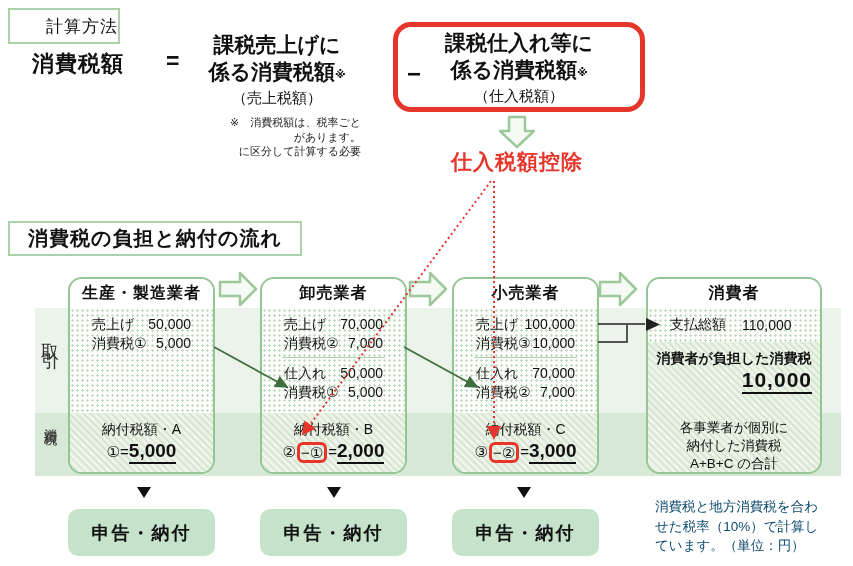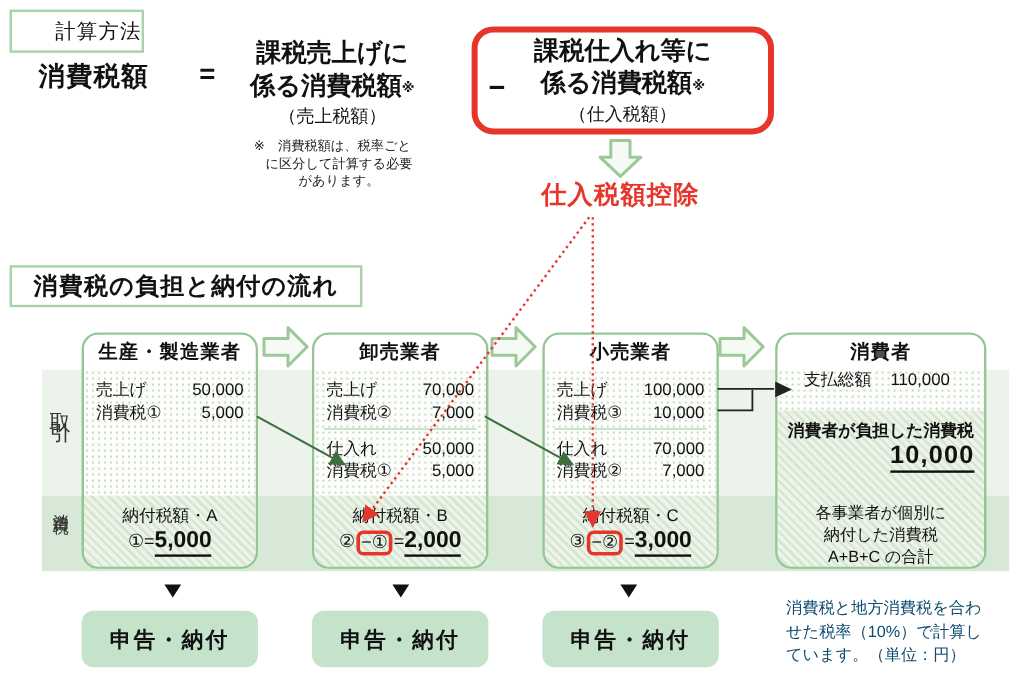--- a/index.html
+++ b/index.html
@@ -9,21 +9,21 @@
   
   .badge{position:absolute;left:8px;top:8px;width:112px;height:36px;box-sizing:border-box;
     border:2px solid #a9d2a9;background:#fff;display:flex;align-items:center;justify-content:flex-end;
     font-size:17px;letter-spacing:1px;}
   .lhs{position:absolute;left:32px;top:49px;font-size:22px;font-weight:bold;letter-spacing:1px;}
   .eq{position:absolute;left:166px;top:48px;font-size:23px;font-weight:bold;}
   .salesTerm{position:absolute;left:193px;top:31px;width:168px;text-align:center;}
   .termLine{font-size:21px;font-weight:bold;line-height:27px;white-space:nowrap;}
   .refMark{font-size:11px;font-weight:bold;vertical-align:1px;}
   .termSub{font-size:15px;line-height:20px;font-weight:500;}
-  .footnote{margin-top:7px;text-align:center;font-size:11px;line-height:14.5px;color:#222;}
+  .footnote{margin-top:7px;text-align:right;font-size:11px;line-height:14.5px;color:#222;}
   .footnote .ind{padding-left:11px;}
   .redBox{position:absolute;left:393px;top:22px;width:252px;height:90px;box-sizing:border-box;
     border:5px solid #e6352b;border-radius:18px;background:#fff;
     display:flex;flex-direction:column;align-items:center;justify-content:center;}
   .redBox .minus{position:absolute;left:9px;top:33px;font-size:24px;font-weight:bold;}
   .deduction{position:absolute;left:427px;top:148px;width:180px;text-align:center;
     font-size:21px;font-weight:bold;color:#e6352b;letter-spacing:1px;}
 
   
   .flowTitle{position:absolute;left:8px;top:221px;box-sizing:border-box;height:35px;
@@ -32,25 +32,25 @@
   .bandTop{position:absolute;left:35px;top:308px;width:806px;height:105px;background:#ebf3ea;}
   .bandBottom{position:absolute;left:35px;top:413px;width:806px;height:63px;background:#d7e9d6;}
   .vlabel{position:absolute;writing-mode:vertical-rl;text-orientation:upright;color:#333;}
   .vlabel.trx{left:38px;top:329px;font-size:18px;letter-spacing:9px;}
   .vlabel.tax{left:41px;top:417px;font-size:13.5px;letter-spacing:2px;}
 
   .col{position:absolute;top:277px;height:197px;box-sizing:border-box;border:2px solid #94c694;
     border-radius:14px;background:#fff;overflow:hidden;z-index:2;}
   .colHeader{height:29px;display:flex;align-items:center;justify-content:center;
     font-size:16px;font-weight:bold;letter-spacing:1px;background:#fff;}
-  .colBody{height:105px;box-sizing:border-box;padding:7px 10px 0;
+  .colBody{height:105px;box-sizing:border-box;padding:7px 22px 0;
     background-color:#fdfdfc;
     background-image:radial-gradient(#c4dbc4 1px, rgba(0,0,0,0) 1.2px);
     background-size:5px 5px;}
-  .colBody.consumer{height:34px;display:flex;padding:0 16px 0 22px;}
+  .colBody.consumer{height:34px;display:flex;align-items:center;padding:0 16px 0 22px;}
   .colFooter{height:59px;display:flex;flex-direction:column;align-items:center;justify-content:center;
     background:repeating-linear-gradient(45deg,#d6e7d1 0,#d6e7d1 2px,#edf3e9 2px,#edf3e9 5px);}
   .colFooter.consumer{height:130px;box-sizing:border-box;padding-top:7px;justify-content:flex-start;}
   .trow{display:flex;justify-content:space-between;font-size:14px;line-height:18.5px;white-space:nowrap;}
   .divider{border:none;border-top:1.5px solid #a9d2a9;margin:5px -2px 6px;}
   .payTitle{font-size:14px;line-height:17px;margin-bottom:3px;}
   .payLine{display:flex;align-items:center;font-size:15px;line-height:1.1;white-space:nowrap;}
   .payVal{font-size:19px;font-weight:bold;border-bottom:2px solid #111;padding-bottom:0;}
   .hl{border:3px solid #e6352b;border-radius:6px;padding:0 1px;margin:0 1px;display:inline-block;line-height:1.05;}
   .totalLabel{font-size:14px;}
@@ -81,22 +81,22 @@
 
   <div class="lhs">消費税額</div>
   <div class="eq">=</div>
 
   <div class="salesTerm">
     <div class="termLine">課税売上げに</div>
     <div class="termLine"><span>係る消費税額</span><span class="refMark">※</span></div>
     <div class="termSub">（売上税額）</div>
     <div class="footnote">
       <div>※　消費税額は、税率ごと</div>
+      <div class="ind">があります。</div>
       <div class="ind">に区分して計算する必要</div>
-      <div class="ind">があります。</div>
     </div>
   </div>
 
   <div class="redBox">
     <span class="minus">−</span>
     <div class="termLine">課税仕入れ等に</div>
     <div class="termLine"><span>係る消費税額</span><span class="refMark">※</span></div>
     <div class="termSub">（仕入税額）</div>
   </div>
 

